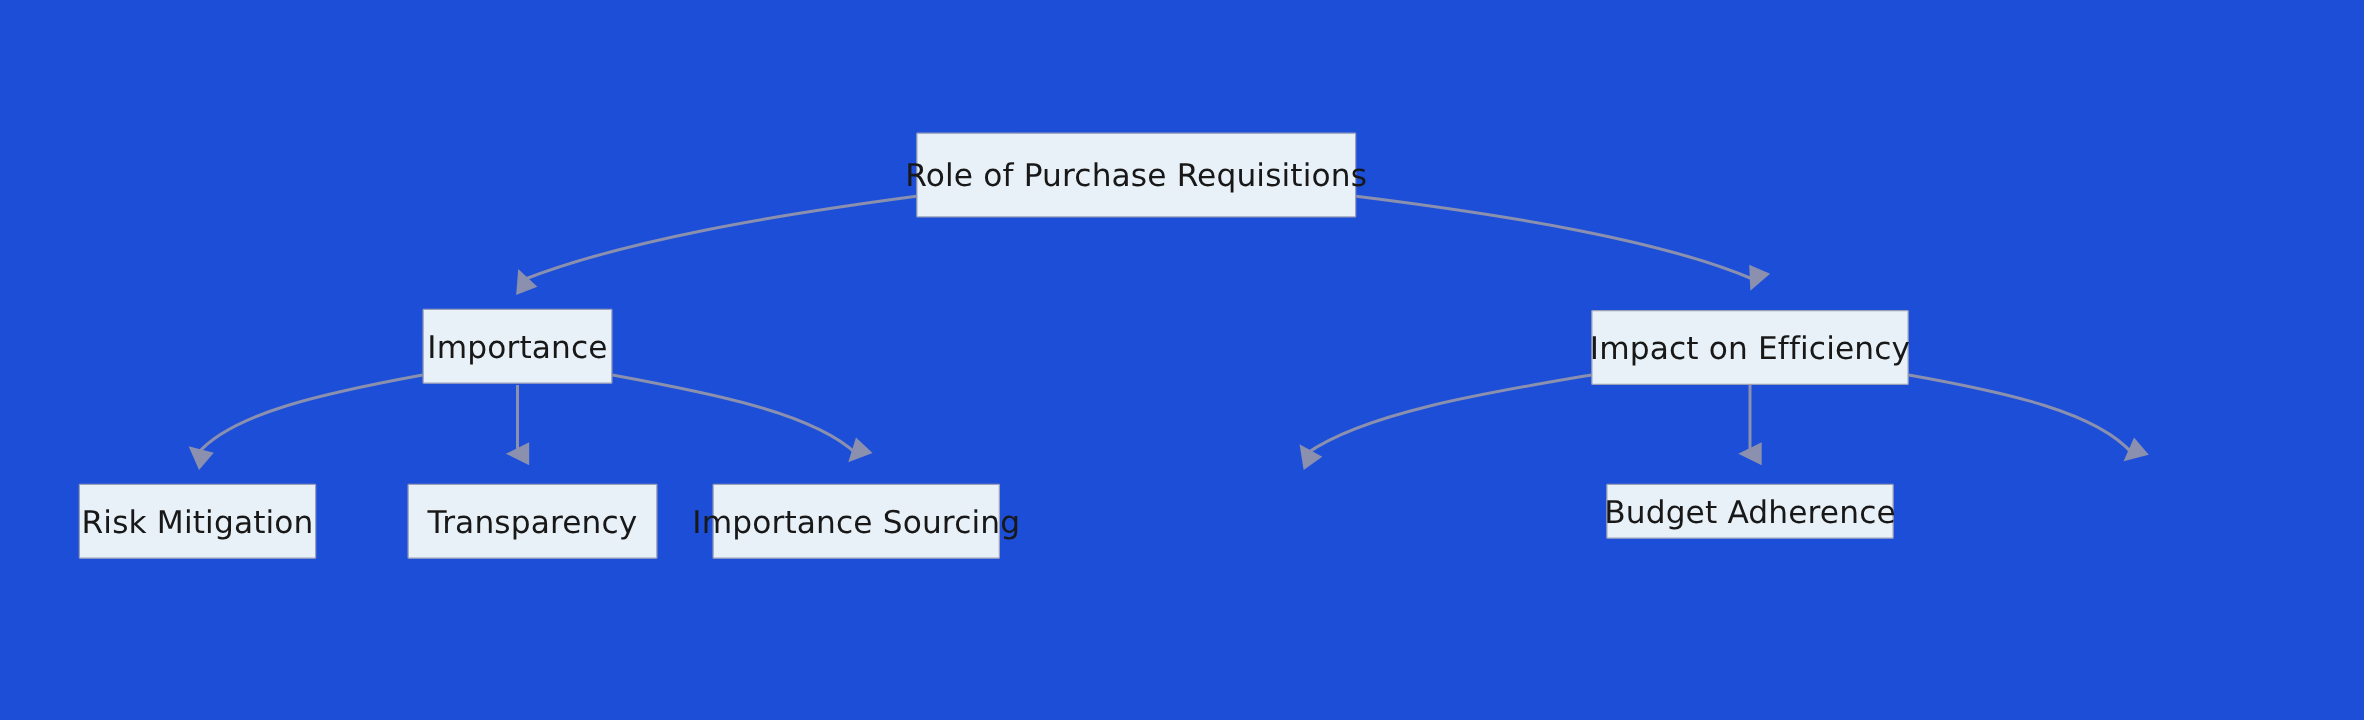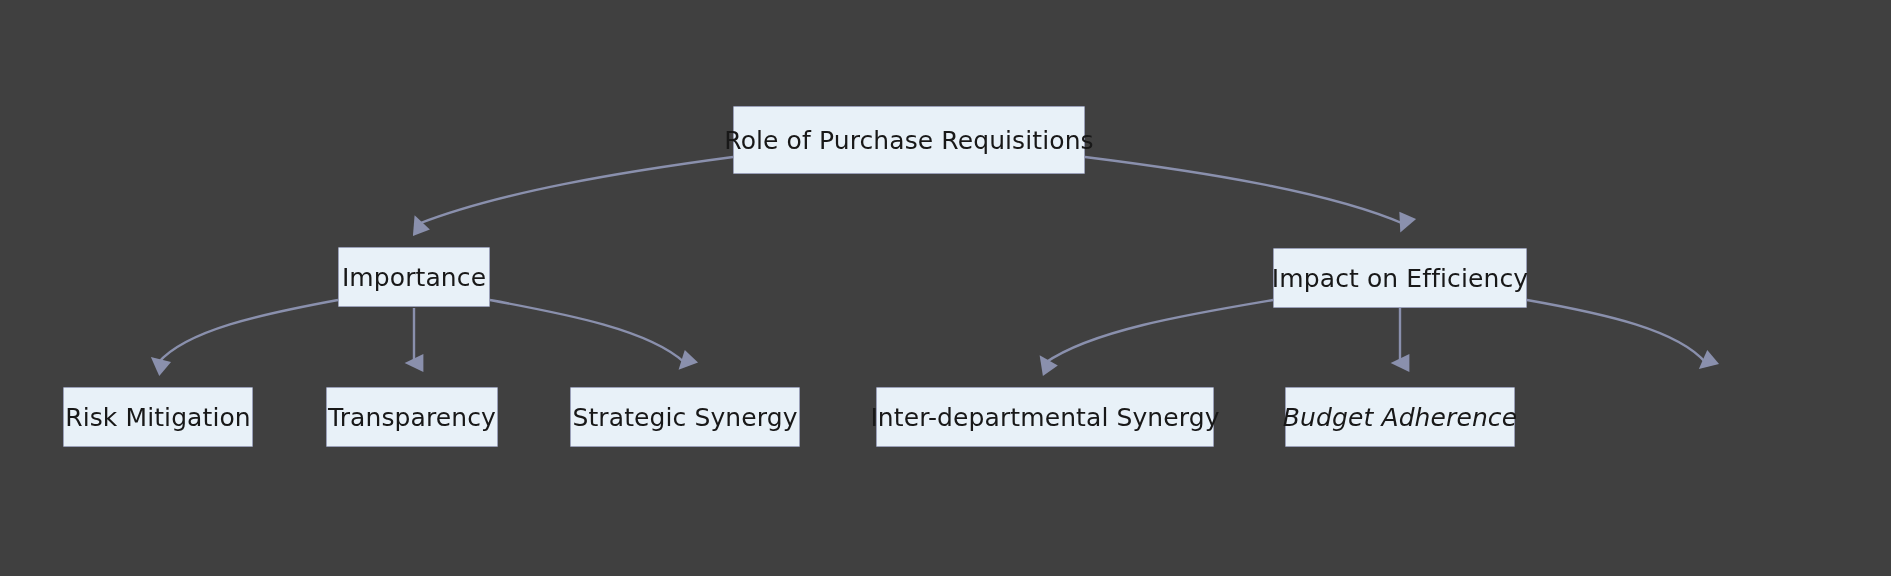--- a/index.html
+++ b/index.html
@@ -7,21 +7,21 @@
     padding: 0;
     background: #ffffff;
   }
   body {
     font-family: "DejaVu Sans", sans-serif;
   }
   #canvas {
     position: relative;
     width: 1891px;
     height: 576px;
-    background: #404040;
+    background: #1d4ed8;
     overflow: hidden;
   }
   #edge-layer {
     position: absolute;
     left: 0;
     top: 0;
     width: 1891px;
     height: 576px;
     pointer-events: none;
   }
@@ -83,30 +83,27 @@
   </div>
 
   <div class="node" style="left:1273px; top:248px; width:254px; height:60px;">
     <span class="node-label">Impact on Efficiency</span>
   </div>
 
   <div class="node" style="left:63px; top:387px; width:190px; height:60px;">
     <span class="node-label">Risk Mitigation</span>
   </div>
 
-  <div class="node" style="left:326px; top:387px; width:172px; height:60px;">
+  <div class="node" style="left:326px; top:387px; width:200px; height:60px;">
     <span class="node-label">Transparency</span>
   </div>
 
   <div class="node" style="left:570px; top:387px; width:230px; height:60px;">
-    <span class="node-label">Strategic Synergy</span>
+    <span class="node-label">Importance Sourcing</span>
   </div>
 
-  <div class="node" style="left:876px; top:387px; width:338px; height:60px;">
-    <span class="node-label">Inter-departmental Synergy</span>
-  </div>
 
-  <div class="node" style="left:1285px; top:387px; width:230px; height:60px;font-style:italic;">
+  <div class="node" style="left:1285px; top:387px; width:230px; height:44px;">
     <span class="node-label">Budget Adherence</span>
   </div>
 
 
 </div>
 
 </body></html>

